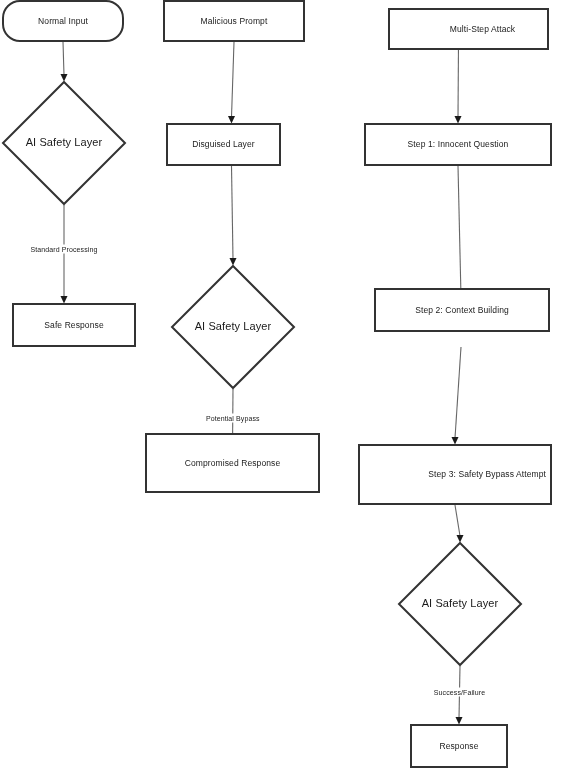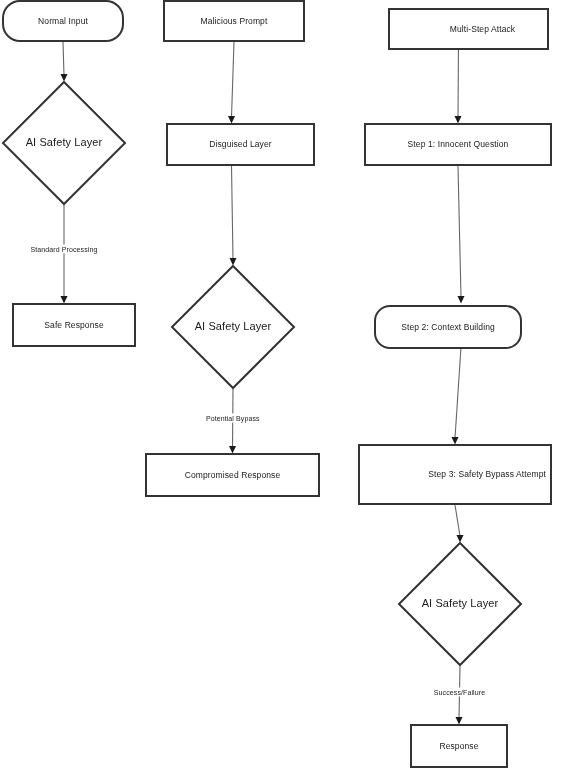--- a/index.html
+++ b/index.html
@@ -123,39 +123,39 @@
           <polygon points="62,1 123,62 62,123 1,62" fill="#ffffff" stroke="#333333" stroke-width="2"></polygon>
         </svg>
         <span class="node-label">AI Safety Layer</span>
       </div>
       <div class="node box" style="left: 12px; top: 303px; width: 124px; height: 44px;">
         <span class="node-label">Safe Response</span>
       </div>
       <div class="node box" style="left: 163px; top: 0px; width: 142px; height: 42px;">
         <span class="node-label">Malicious Prompt</span>
       </div>
-      <div class="node box" style="left: 166px; top: 123px; width: 149px; height: 43px;">
+      <div class="node box" style="left: 166px; top: 123px; width: 115px; height: 43px;">
         <span class="node-label">Disguised Layer</span>
       </div>
       <div class="node diamond" style="left: 171px; top: 265px; width: 124px; height: 124px;">
         <svg width="124" height="124" viewBox="0 0 124 124">
           <polygon points="62,1 123,62 62,123 1,62" fill="#ffffff" stroke="#333333" stroke-width="2"></polygon>
         </svg>
         <span class="node-label">AI Safety Layer</span>
       </div>
-      <div class="node box" style="left: 145px; top: 453px; width: 175px; height: 44px;">
+      <div class="node box" style="left: 145px; top: 433px; width: 175px; height: 60px;">
         <span class="node-label">Compromised Response</span>
       </div>
       <div class="node box" style="left: 388px; top: 8px; width: 161px; height: 42px; padding-left: 28px;">
         <span class="node-label">Multi-Step Attack</span>
       </div>
       <div class="node box" style="left: 364px; top: 123px; width: 188px; height: 43px;">
         <span class="node-label">Step 1: Innocent Question</span>
       </div>
-      <div class="node box" style="left: 374px; top: 305px; width: 148px; height: 44px; border-radius: 16px;">
+      <div class="node box" style="left: 374px; top: 288px; width: 176px; height: 44px;">
         <span class="node-label">Step 2: Context Building</span>
       </div>
       <div class="node box" style="left: 358px; top: 444px; width: 194px; height: 61px; justify-content: flex-end;">
         <span class="node-label">Step 3: Safety Bypass Attempt</span>
       </div>
       <div class="node diamond" style="left: 398px; top: 542px; width: 124px; height: 124px;">
         <svg width="124" height="124" viewBox="0 0 124 124">
           <polygon points="62,1 123,62 62,123 1,62" fill="#ffffff" stroke="#333333" stroke-width="2"></polygon>
         </svg>
         <span class="node-label">AI Safety Layer</span>

